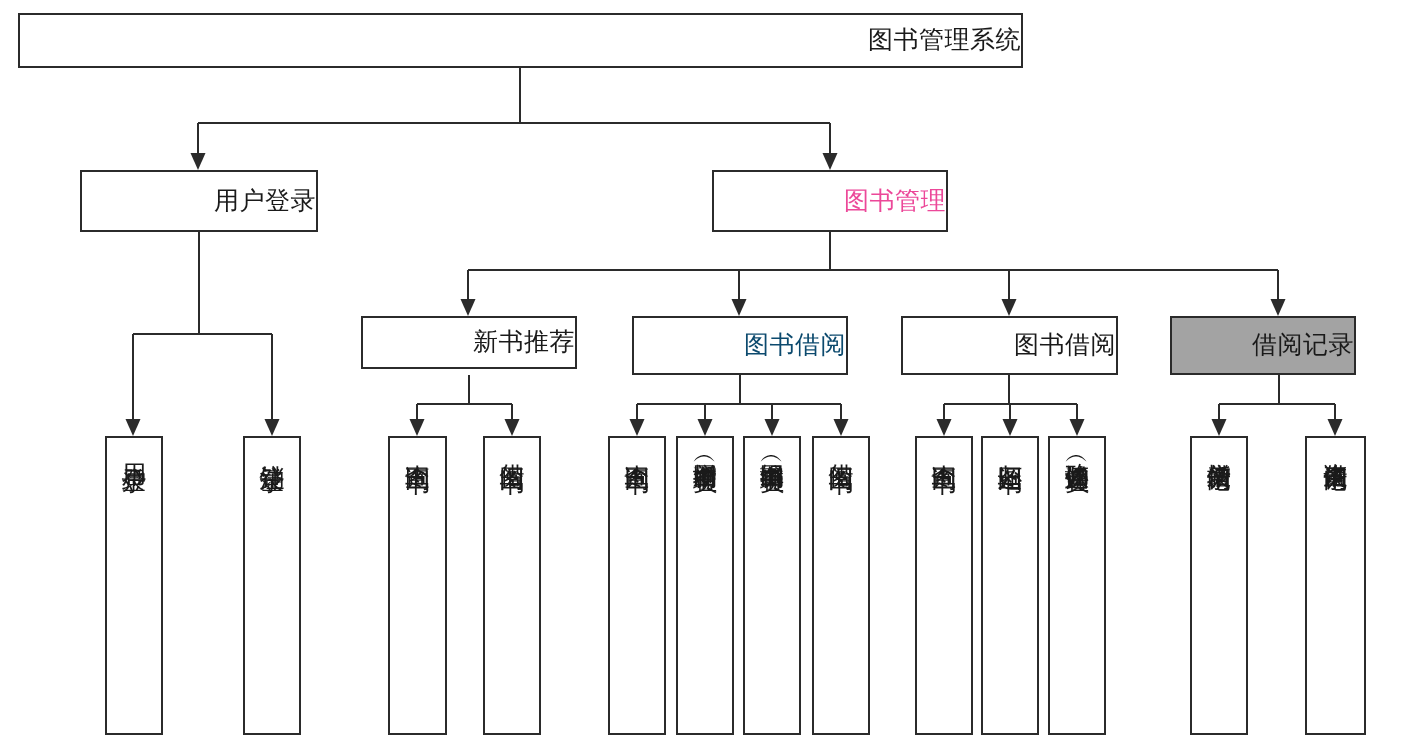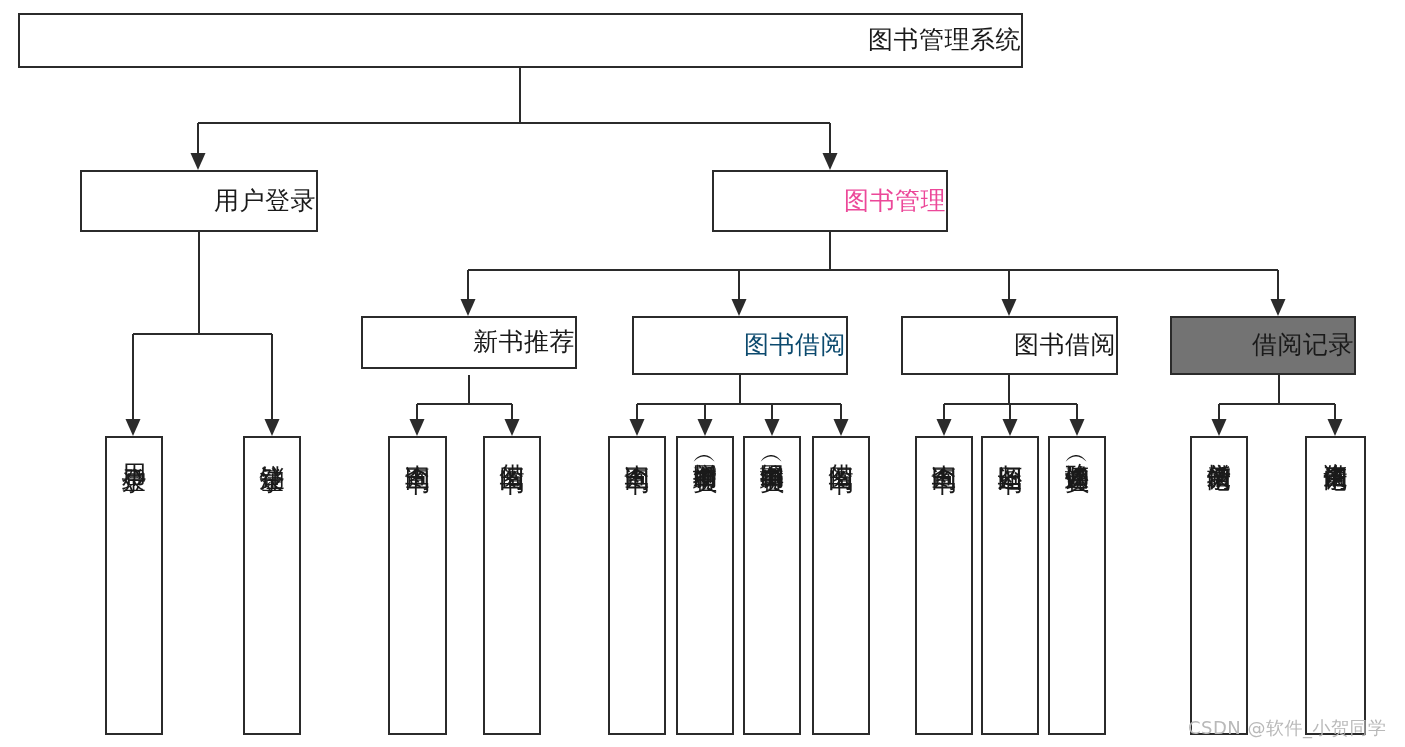--- a/index.html
+++ b/index.html
@@ -146,21 +146,21 @@
       </div>
       <div class="node horiz" style="left: 361px; top: 316px; width: 216px; height: 53px; border-color: rgb(43, 43, 43); background: rgb(255, 255, 255);">
         <span class="label" style="color: rgb(26, 26, 26);">新书推荐</span>
       </div>
       <div class="node horiz" style="left: 632px; top: 316px; width: 216px; height: 59px; border-color: rgb(43, 43, 43); background: rgb(255, 255, 255);">
         <span class="label" style="color: #0c4a6e;">图书借阅</span>
       </div>
       <div class="node horiz" style="left: 901px; top: 316px; width: 217px; height: 59px; border-color: rgb(43, 43, 43); background: rgb(255, 255, 255);">
         <span class="label" style="color: rgb(26, 26, 26);">图书借阅</span>
       </div>
-      <div class="node horiz" style="left: 1170px; top: 316px; width: 186px; height: 59px; border-color: rgb(43, 43, 43); background: #737373;">
+      <div class="node horiz" style="left: 1170px; top: 316px; width: 186px; height: 59px; border-color: rgb(43, 43, 43); background: #a3a3a3;">
         <span class="label" style="color: rgb(26, 26, 26);">借阅记录</span>
       </div>
       <div class="node vert" style="left: 105px; top: 436px; width: 58px; height: 299px; border-color: rgb(43, 43, 43); background: rgb(255, 255, 255);">
         <span class="label" style="color: rgb(26, 26, 26);">用户登录</span>
       </div>
       <div class="node vert" style="left: 243px; top: 436px; width: 58px; height: 299px; border-color: rgb(43, 43, 43); background: rgb(255, 255, 255);">
         <span class="label" style="color: rgb(26, 26, 26);">注销登录</span>
       </div>
       <div class="node vert" style="left: 388px; top: 436px; width: 59px; height: 299px; border-color: rgb(43, 43, 43); background: rgb(255, 255, 255);">
         <span class="label" style="color: rgb(26, 26, 26);">查询图书</span>
@@ -190,15 +190,14 @@
         <span class="label" style="color: rgb(26, 26, 26);">确认归还（管理员）</span>
       </div>
       <div class="node vert tall-text" style="left: 1190px; top: 436px; width: 58px; height: 299px; border-color: rgb(43, 43, 43); background: rgb(255, 255, 255);">
         <span class="label" style="color: rgb(26, 26, 26);">新增借阅记录</span>
       </div>
       <div class="node vert tall-text" style="left: 1305px; top: 436px; width: 61px; height: 299px; border-color: rgb(43, 43, 43); background: rgb(255, 255, 255);">
         <span class="label" style="color: rgb(26, 26, 26);">查询借阅记录</span>
       </div>
     </div>
 
-  <div id="watermark">CSDN @软件_小贺同学</div>
 
 </div>
 
 </body></html>

